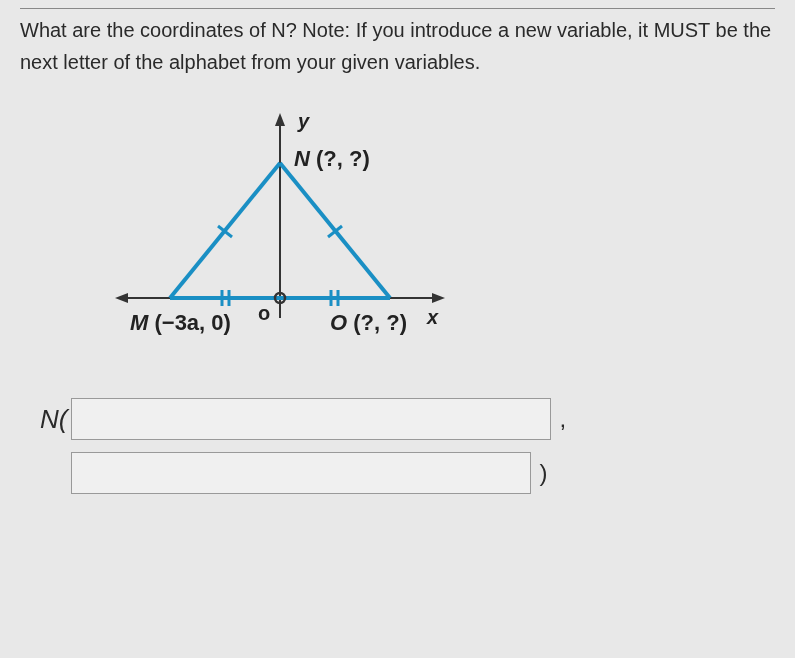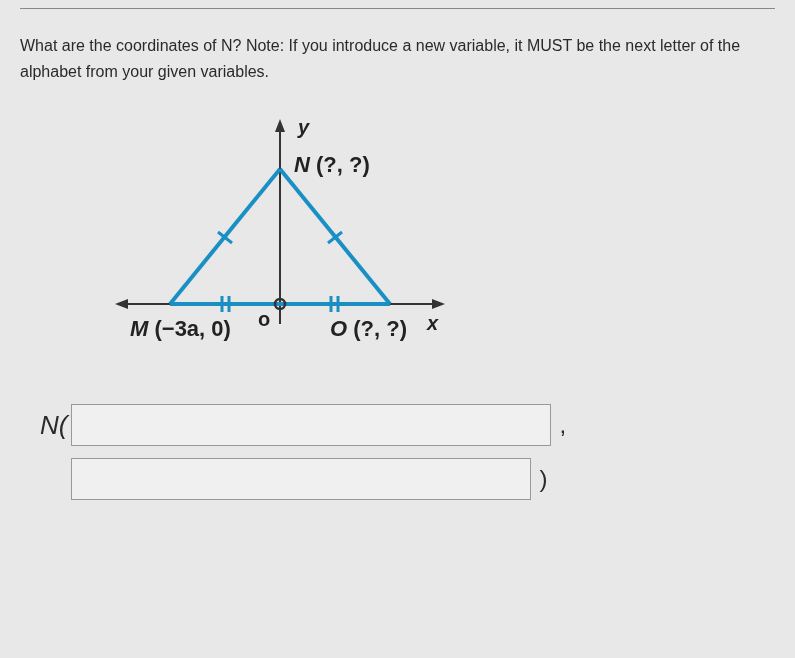--- a/index.html
+++ b/index.html
@@ -10,25 +10,25 @@
     body {
       width: 795px;
       height: 658px;
       background: #e8e8e8;
       font-family: Arial, sans-serif;
       color: #2a2a2a;
       padding: 8px 20px;
       position: relative;
     }
     .question-text {
-      font-size: 16px;
+      font-size: 20px;
       line-height: 1.6;
       margin-bottom: 20px;
       border-top: 1px solid #888;
-      padding-top: 24px;
+      padding-top: 5px;
     }
     .diagram-container {
       width: 400px;
       height: 280px;
       margin-left: 60px;
       position: relative;
     }
     .diagram-svg {
       width: 100%;
       height: 100%;

